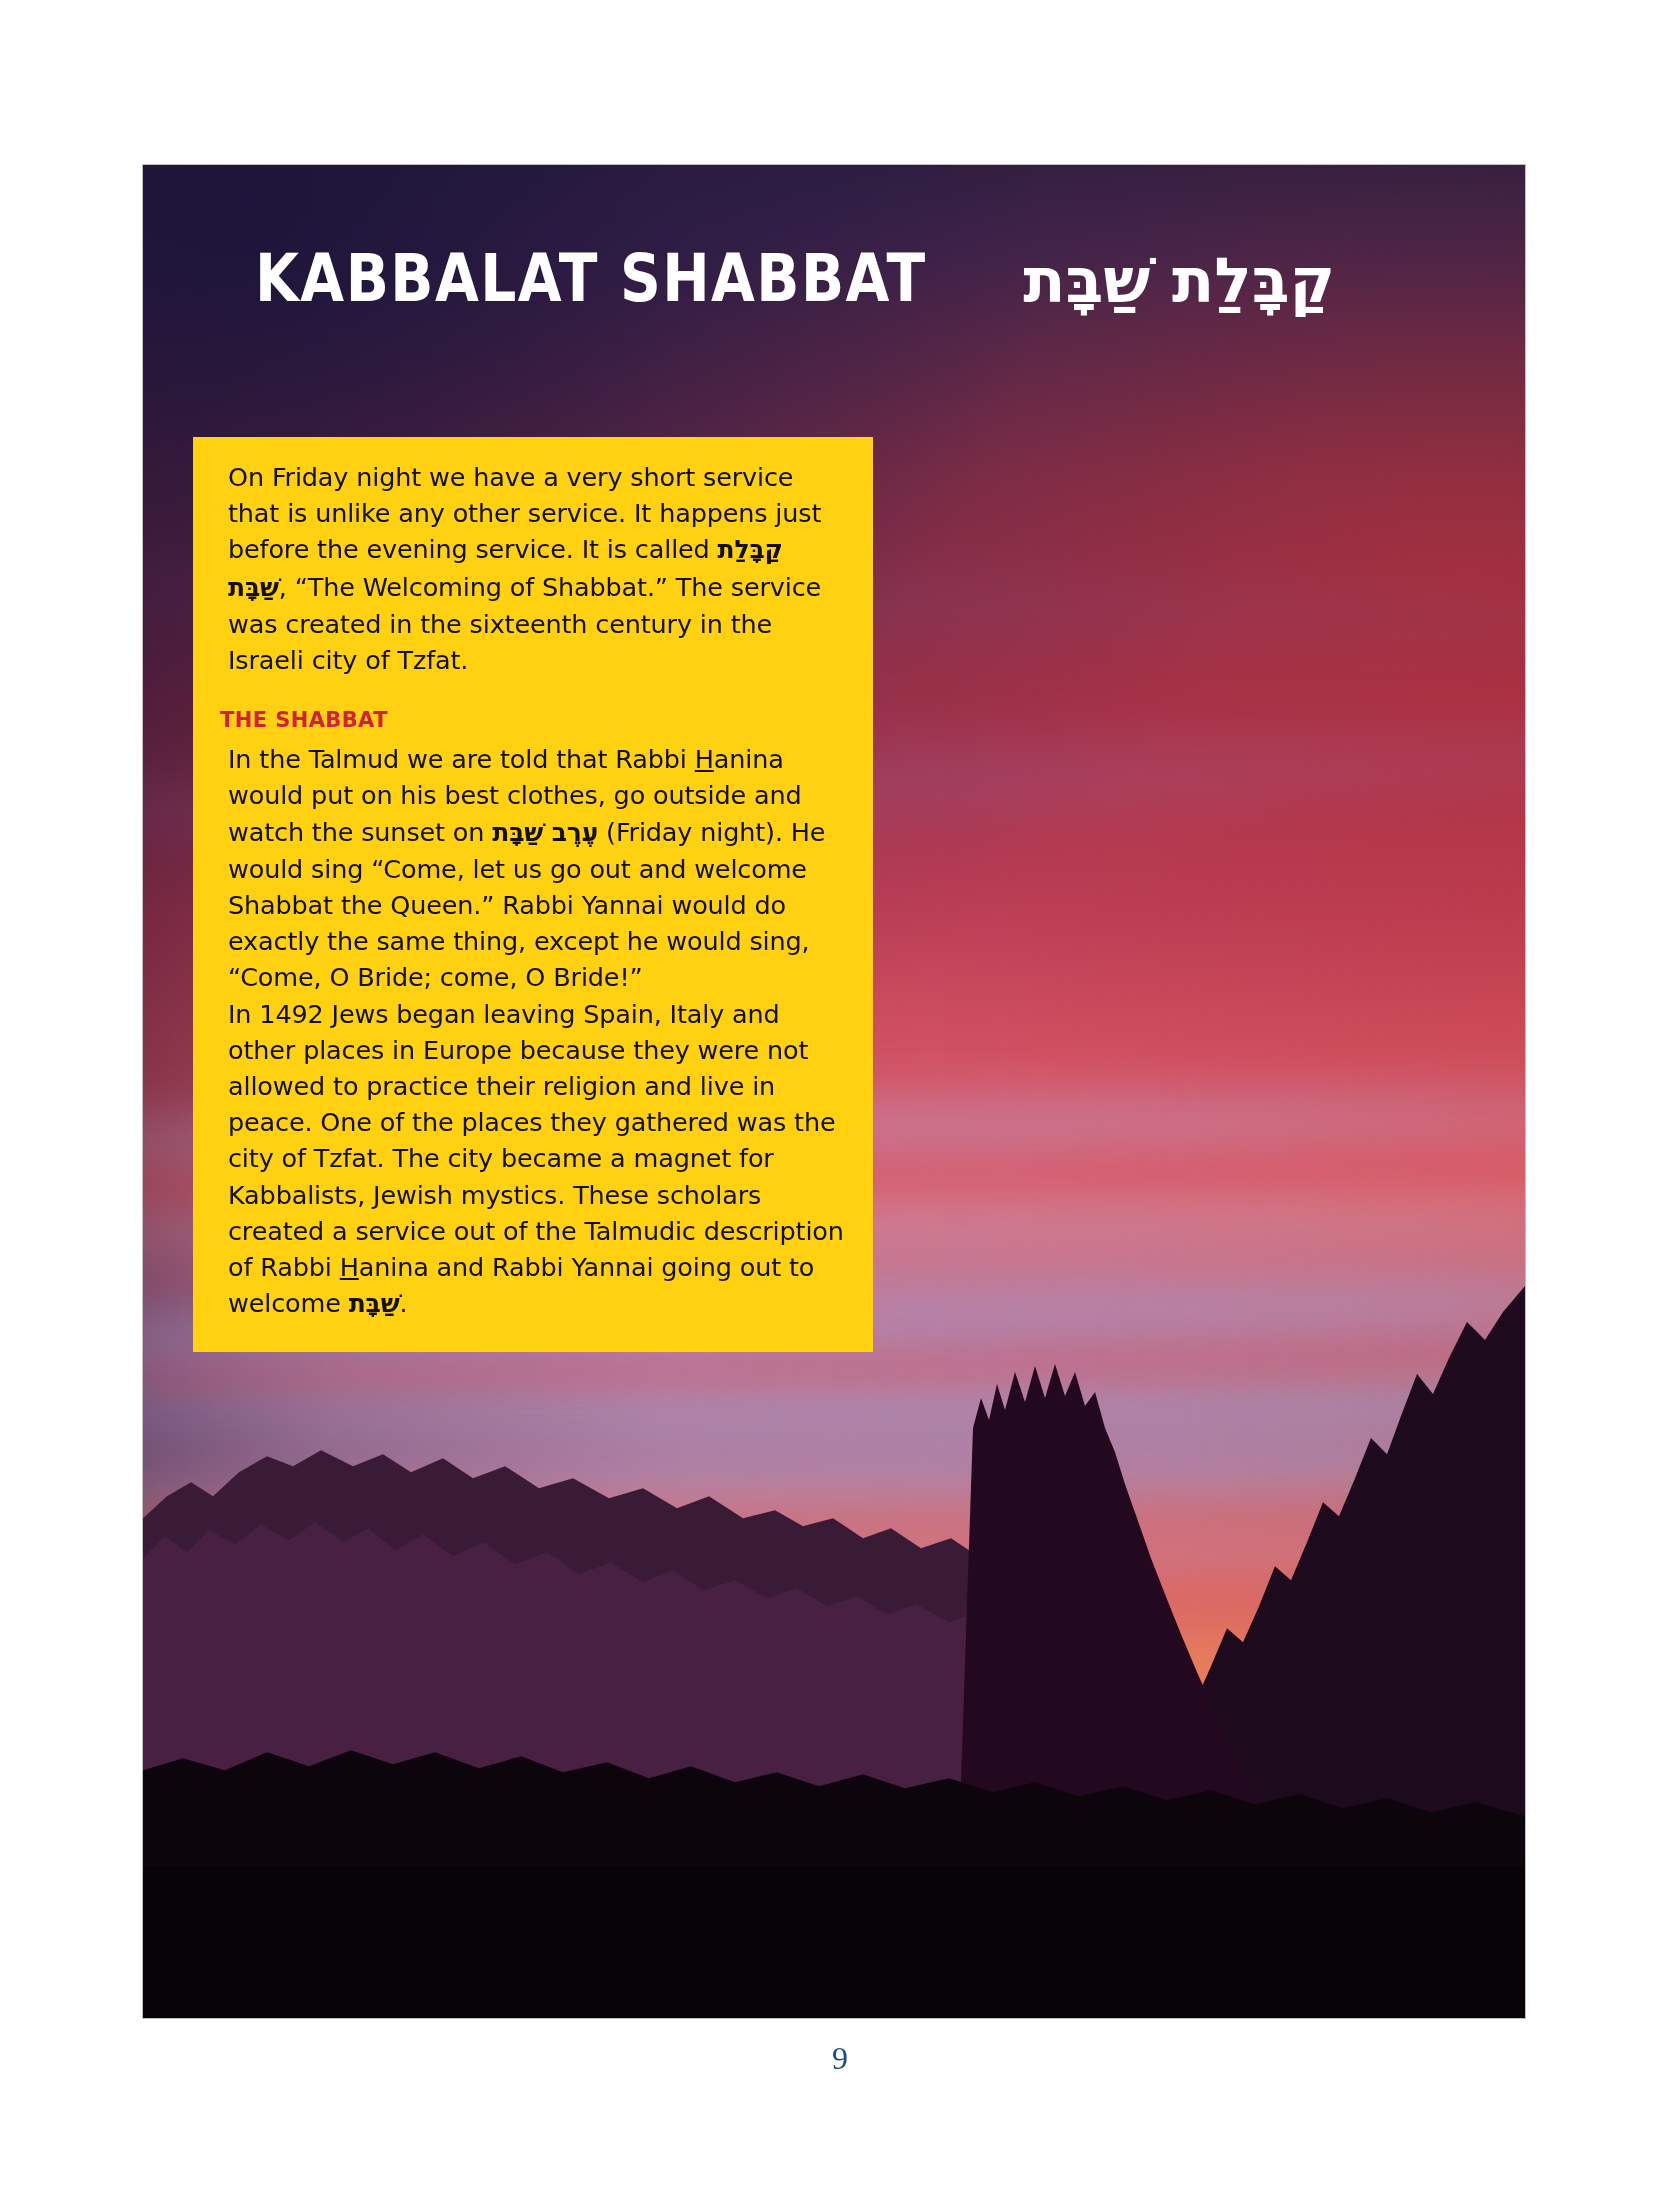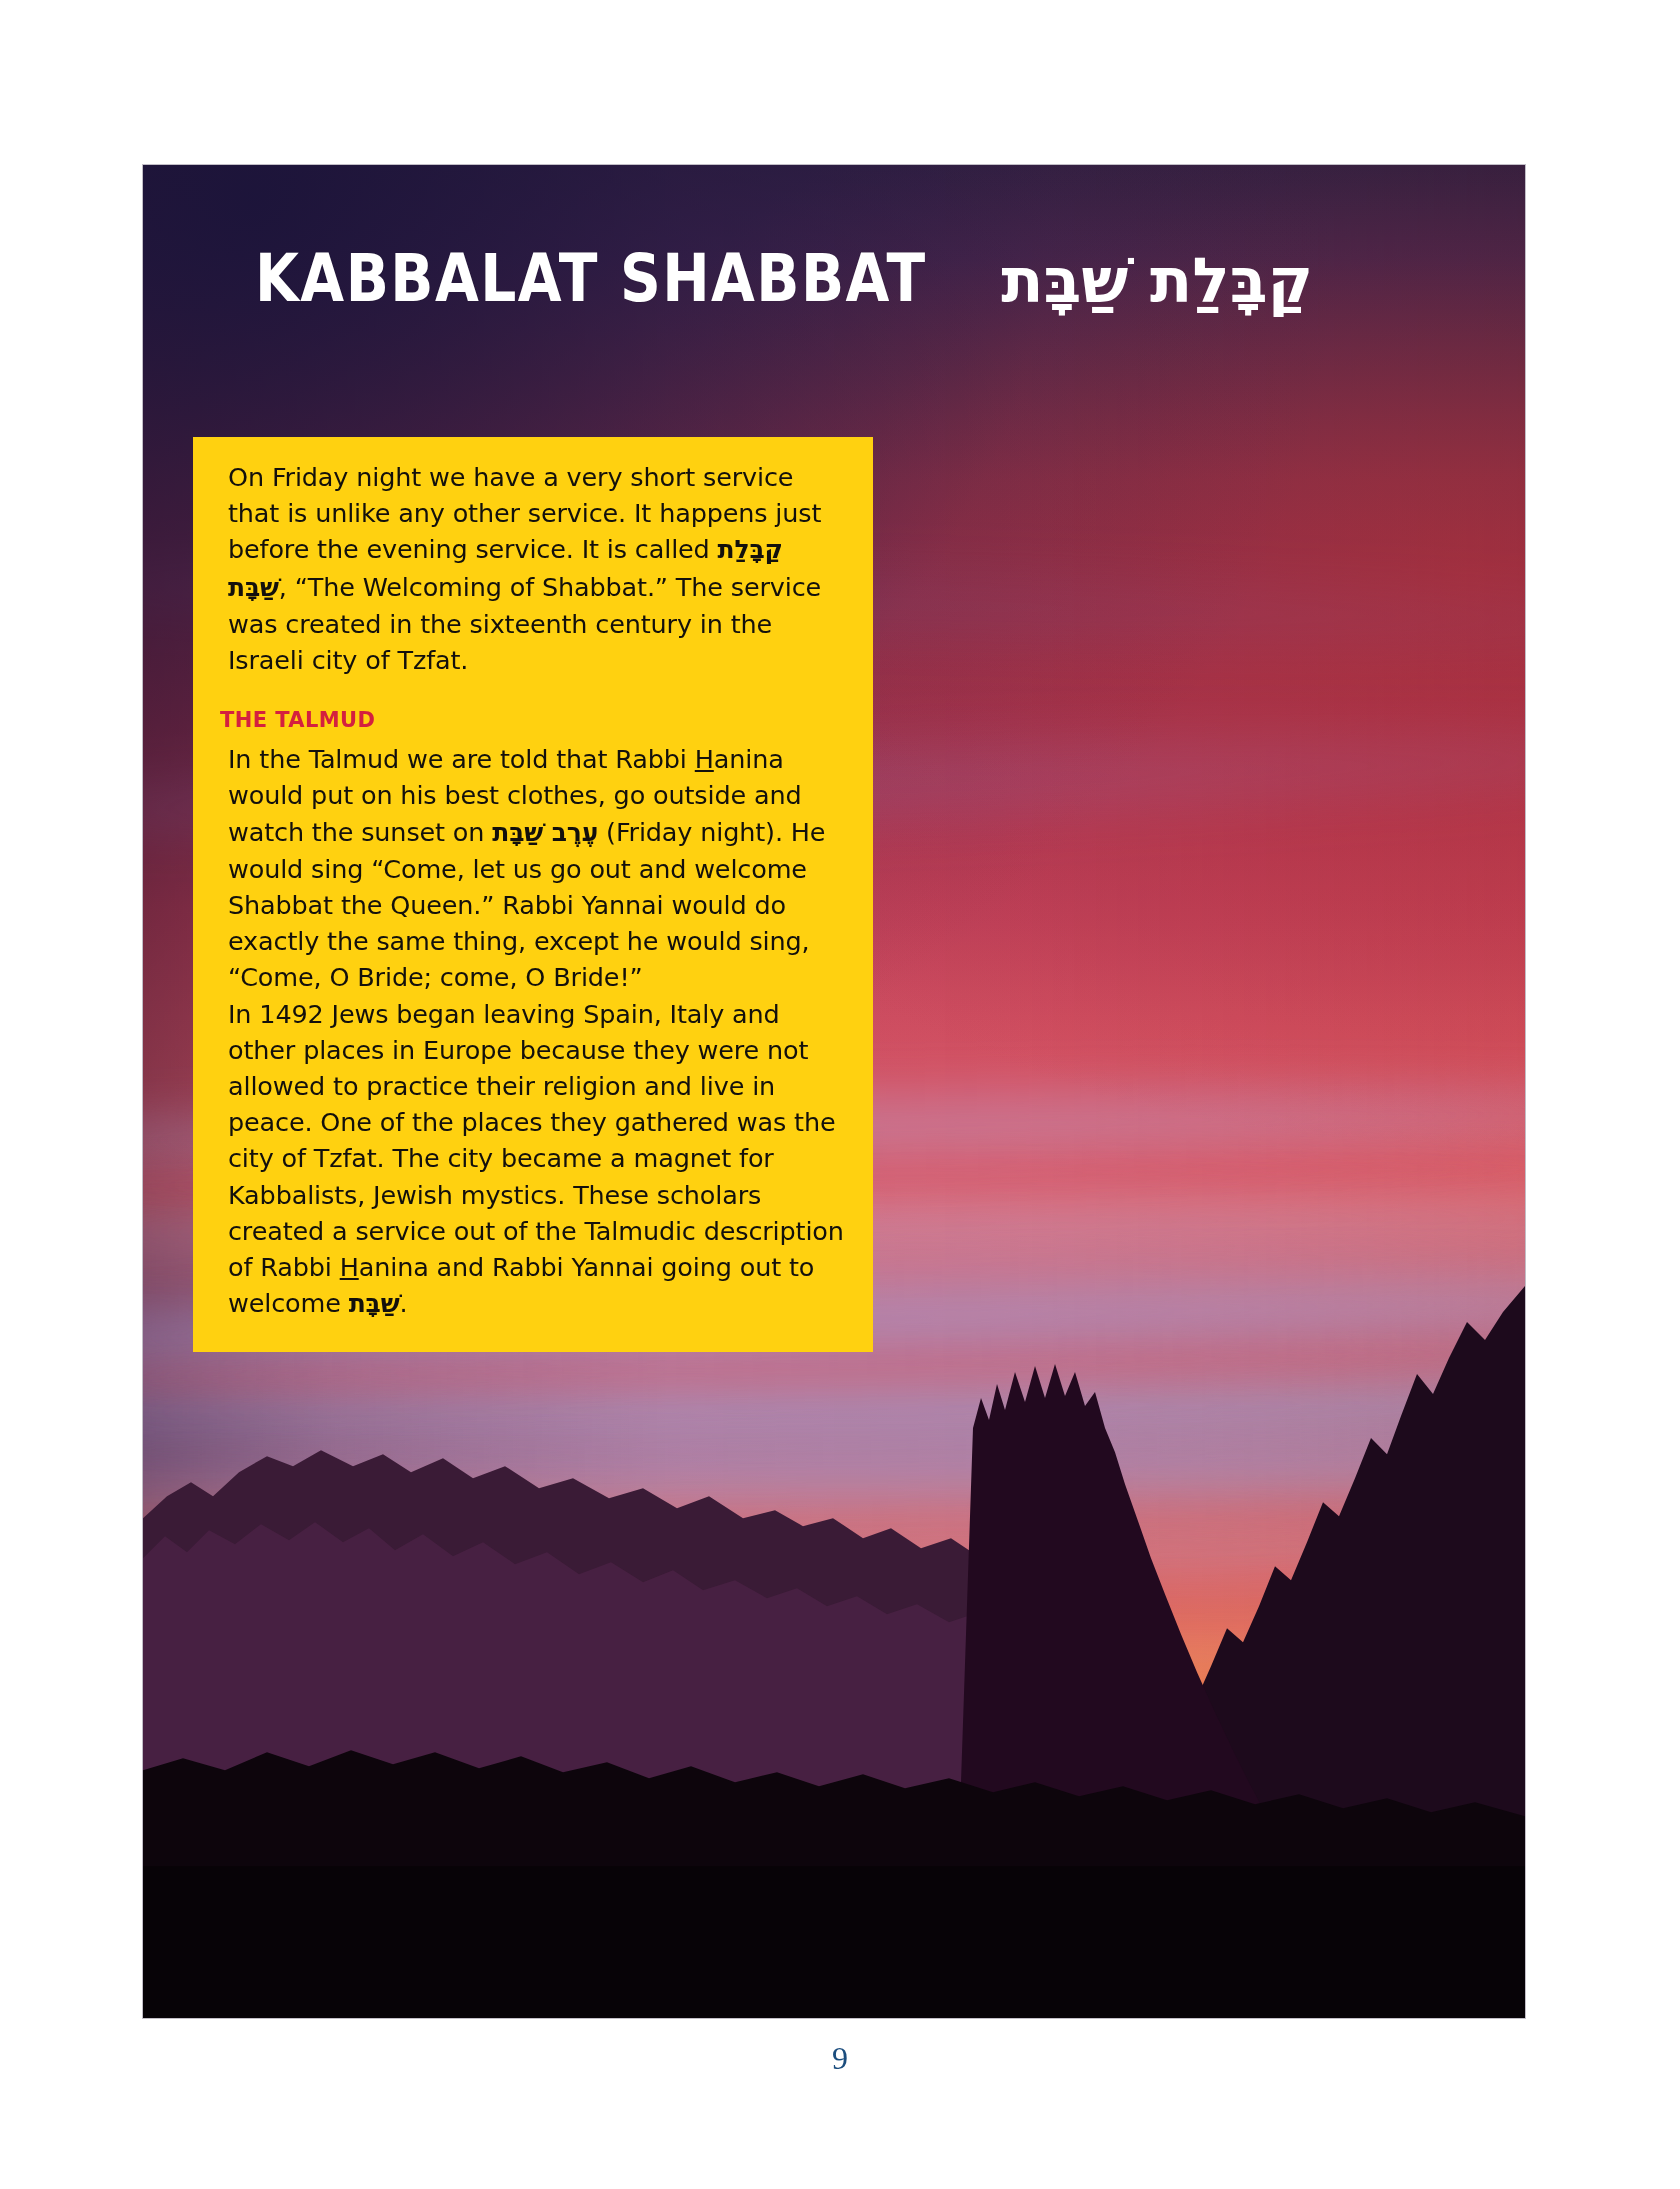--- a/index.html
+++ b/index.html
@@ -118,21 +118,21 @@
   .mountains svg { display: block; width: 100%; height: 100%; }
 
   
   .title-row {
     position: absolute;
     left: 143px; top: 245px;
     width: 1186px;
     display: flex;
     align-items: baseline;
     padding-left: 112px;
-    gap: 24px;
+    gap: 46px;
     pointer-events: none;
   }
   .title-en {
     font-family: "DejaVu Sans", sans-serif;
     font-weight: 700;
     font-size: 61px;
     letter-spacing: 1.5px;
     color: #ffffff;
     transform: scaleX(0.93) scaleY(1.08);
     transform-origin: left bottom;
@@ -261,21 +261,21 @@
 
   <div class="title-row">
     <span class="title-en">KABBALAT SHABBAT</span>
     <span class="title-he">קַבָּלַת שַׁבָּת</span>
   </div>
 
   <div class="panel">
 
     <p><span>On Friday night we have a very short service that is unlike any other service. It happens just before the evening service. It is called </span><span class="heb">קַבָּלַת שַׁבָּת</span><span>, “The Welcoming of Shabbat.” The service was created in the sixteenth century in the Israeli city of Tzfat.</span></p>
 
-    <div class="heading">THE TALMUD</div>
+    <div class="heading">THE SHABBAT</div>
 
     <p><span>In the Talmud we are told that Rabbi </span><span class="ul">H</span><span>anina would put on his best clothes, go outside and watch the sunset on </span><span class="heb">עֶרֶב שַׁבָּת</span><span> (Friday night). He would sing “Come, let us go out and welcome Shabbat the Queen.” Rabbi Yannai would do exactly the same thing, except he would sing, “Come, O Bride; come, O Bride!”</span></p>
 
 
     <p><span>In 1492 Jews began leaving Spain, Italy and other places in Europe because they were not allowed to practice their religion and live in peace. One of the places they gathered was the city of Tzfat. The city became a magnet for Kabbalists, Jewish mystics. These scholars created a service out of the Talmudic description of Rabbi </span><span class="ul">H</span><span>anina and Rabbi Yannai going out to welcome </span><span class="heb">שַׁבָּת</span><span>.</span></p>
 
   </div>
 
   <div class="page-number">9</div>
 

